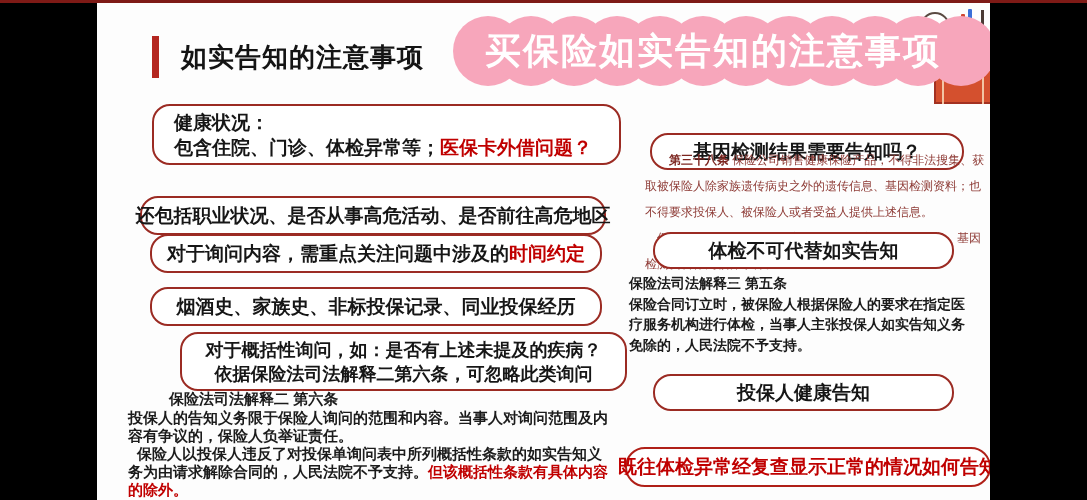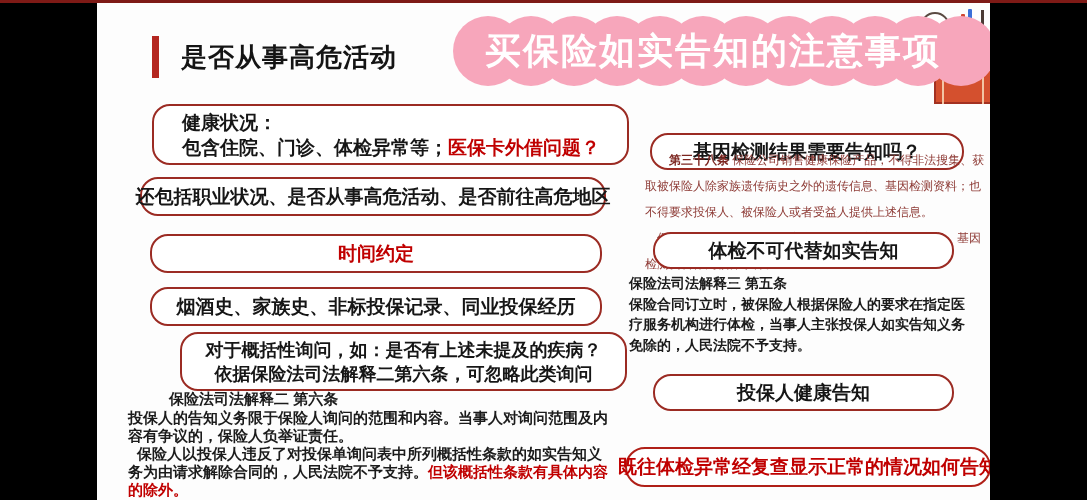--- a/index.html
+++ b/index.html
@@ -45,22 +45,22 @@
   .lectern::after{content:"";position:absolute;left:6px;top:8px;right:6px;bottom:-2px;border:2px solid #f2c5a4;border-bottom:none;}
   
   .pill{
     position:absolute;border:2px solid #9b2b23;border-radius:18px;background:#fff;
     display:flex;align-items:center;justify-content:center;
     font-weight:bold;color:#161616;font-size:19px;white-space:nowrap;
   }
   .hl{color:#c00000;}
   .two-line{flex-direction:column;justify-content:center;line-height:25px;}
   
-  .box-health{left:55px;top:104px;width:445px;height:57px;padding-left:28px;align-items:flex-start;flex-direction:column;justify-content:center;line-height:25px;}
-  .box-occupation{left:43px;top:177px;width:462px;height:35px;font-size:19px;}
+  .box-health{left:55px;top:104px;width:445px;height:57px;padding-left:20px;align-items:flex-start;flex-direction:column;justify-content:center;line-height:25px;}
+  .box-occupation{left:43px;top:196px;width:462px;height:35px;font-size:19px;}
   .box-inquiry{left:53px;top:234px;width:448px;height:35px;}
   .box-history{left:53px;top:287px;width:448px;height:35px;}
   .box-general{left:56px;top:332px;width:443px;height:55px;font-size:18px;line-height:24px;margin-left:27px;}
   
   .note2{
     position:absolute;left:31px;top:390px;width:486px;
     font-size:15px;font-weight:bold;color:#1b1b1b;line-height:18px;
   }
   .note2 .heading{margin-bottom:1px;margin-left:41px;}
   .note2 .p2{text-indent:0.6em;}
@@ -83,21 +83,21 @@
   .box-recheck{left:528px;top:447px;width:362px;height:36px;color:#c00000;font-size:19px;border-color:#b02018;border-radius:20px;}
 </style>
 </head>
 <body>
 
 <div class="topline"></div>
 
 <div class="slide">
 
   <div class="accent-bar"></div>
-  <div class="slide-title">是否从事高危活动</div>
+  <div class="slide-title">如实告知的注意事项</div>
 
   <div class="podium-wrap">
     <div class="head"></div>
     <div class="chart">
       <span class="bar b1"></span>
         <span class="bar b2"></span>
         <span class="bar b3"></span>
       <span class="pole"></span>
         <span class="base"></span>
     </div>
@@ -129,20 +129,21 @@
     <div>
       <span>包含住院、门诊、体检异常等；</span><span class="hl">医保卡外借问题？</span>
     </div>
   </div>
 
   <div class="pill box-occupation">
     <span>还包括职业状况、是否从事高危活动、是否前往高危地区</span>
   </div>
 
   <div class="pill box-inquiry">
+    <span>对于询问内容，需重点关注问题中涉及的</span>
       <span class="hl">时间约定</span>
   </div>
 
   <div class="pill box-history">
     <span>烟酒史、家族史、非标投保记录、同业投保经历</span>
   </div>
 
   <div class="pill box-general two-line">
     <div>对于概括性询问，如：是否有上述未提及的疾病？</div>
     <div>依据保险法司法解释二第六条，可忽略此类询问</div>

